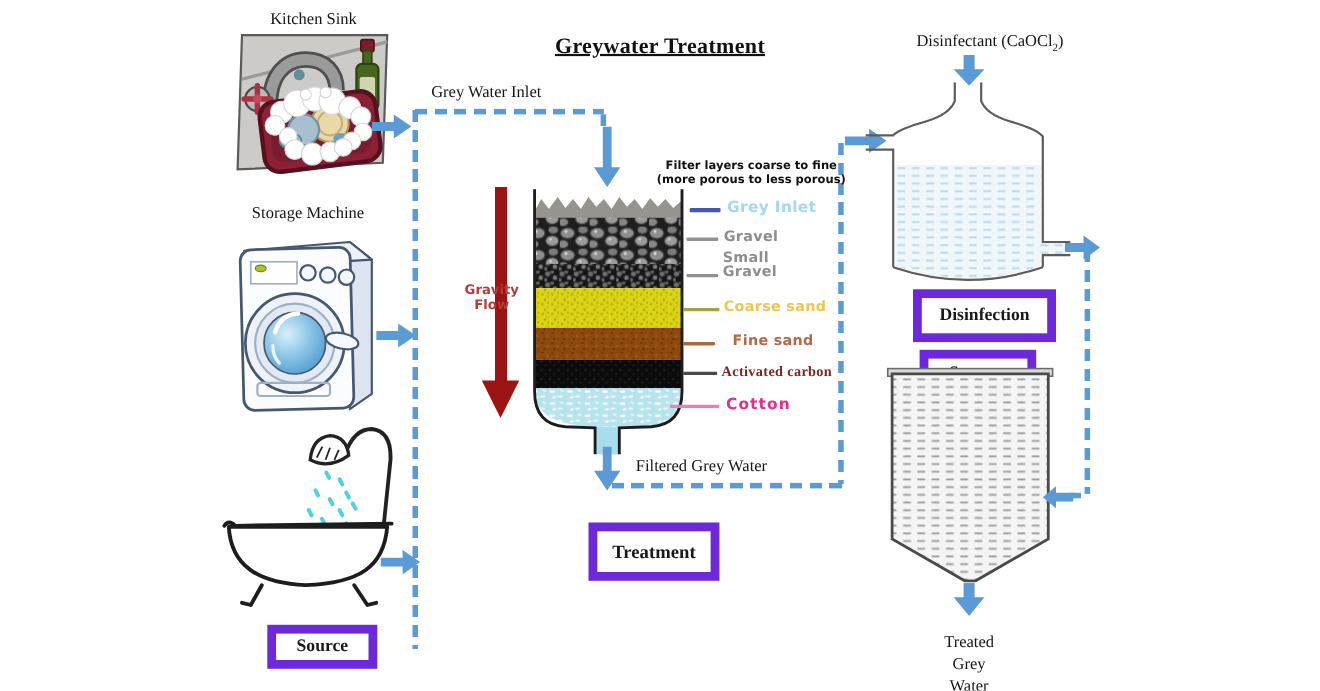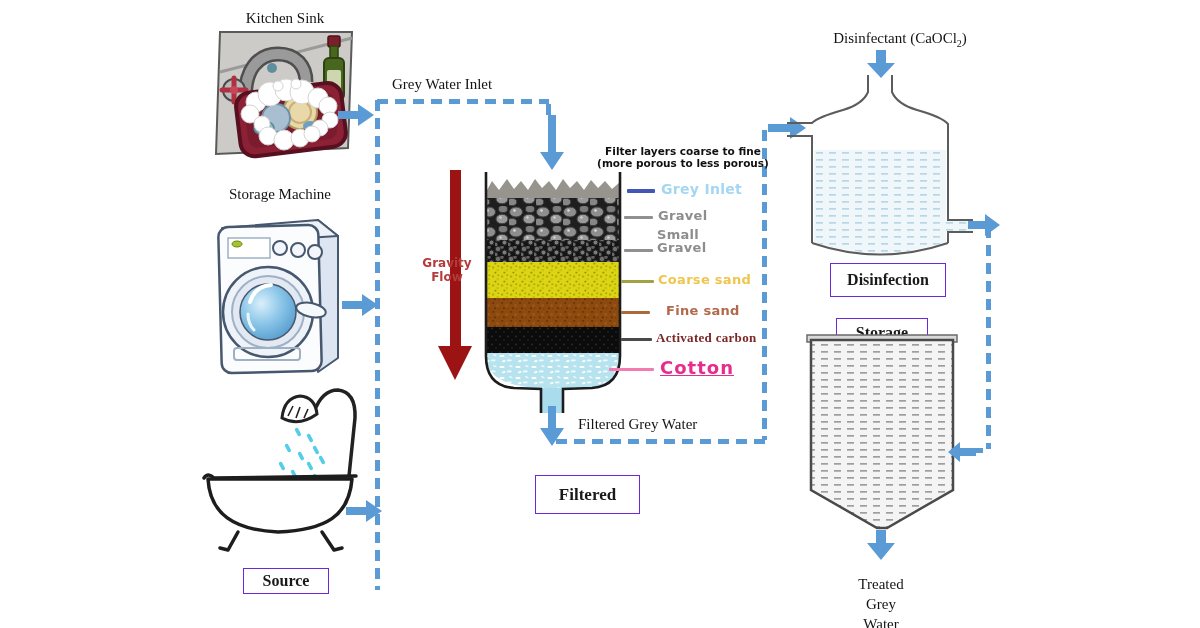--- a/index.html
+++ b/index.html
@@ -3,35 +3,36 @@
 <meta charset="utf-8">
 <style>
   html,body{margin:0;padding:0;background:#ffffff;}
   .stage{position:relative;width:1200px;height:628px;background:#ffffff;overflow:hidden;
          font-family:"Liberation Serif",serif;color:#111;}
   .abs{position:absolute;}
   .ser{font-family:"Liberation Serif",serif;font-size:15px;color:#141414;}
   .ctr{text-align:center;}
   .pre{white-space:pre-line;}
   .title{font-size:20px;font-weight:bold;text-decoration:underline;text-decoration-thickness:2px;letter-spacing:.3px;}
-  .labelbox{border:1px solid #6d28d9;background:#fff;display:flex;align-items:center;justify-content:center;
+  .labelbox{border:8px solid #6d28d9;background:#fff;display:flex;align-items:center;justify-content:center;
             font-family:"Liberation Serif",serif;font-weight:bold;font-size:16px;color:#191919;}
   .dash-h{height:5px;background:repeating-linear-gradient(90deg,#5b9bd5 0 11px,transparent 11px 18px);}
   .dash-v{width:5px;background:repeating-linear-gradient(180deg,#5b9bd5 0 11px,transparent 11px 18px);}
   .flab{font-family:"DejaVu Sans",sans-serif;font-weight:bold;font-size:13px;line-height:12.5px;letter-spacing:.3px;}
   .fmark{height:3px;border-radius:1px;}
   .note{font-family:"DejaVu Sans",sans-serif;font-weight:bold;font-size:10.5px;line-height:11.5px;color:#101010;}
   .gravity-txt{font-family:"DejaVu Sans",sans-serif;font-weight:bold;font-size:12px;line-height:14px;color:#b33b3b;margin-left:29px;}
   svg{display:block;}
 </style>
 </head>
 <body>
 
 <div class="stage">
 
+  <div class="abs ctr title" style="left:450px;top:31px;width:300px;">Greywater Treatment</div>
 
   <div class="abs ctr ser" style="left:205px;top:10px;width:160px;">Kitchen Sink</div>
   <div class="abs ctr ser" style="left:195px;top:186px;width:170px;">Storage Machine</div>
   <div class="abs ser" style="left:237px;top:497px;">Shower Tub</div>
   <div class="abs labelbox" style="left:243px;top:568px;width:84px;height:24px;">
     <span>Source</span>
   </div>
 
   <svg class="abs" style="left:212px;top:28px;" width="146" height="142" viewBox="0 0 146 142">
     <polygon points="8,4 140,4 136,120 4,126" fill="#cccbc7" stroke="#5a5a5a" stroke-width="2"></polygon>
@@ -248,28 +249,28 @@
   <div class="abs fmark" style="left: 621px; top: 280px; width: 33px; background: rgb(162, 162, 68);"></div>
   <div class="abs flab" style="left: 658px; top: 274px; color: rgb(239, 198, 77);">Coarse sand</div>
 
   <div class="abs fmark" style="left: 621px; top: 311px; width: 29px; background: rgb(169, 106, 60);"></div>
   <div class="abs flab" style="left: 666px; top: 305px; color: rgb(178, 105, 74);">Fine sand</div>
 
   <div class="abs fmark" style="left: 621px; top: 338px; width: 31px; background: rgb(74, 74, 74);"></div>
   <div class="abs flab" style="left: 656px; top: 332px; font-family: &quot;Liberation Serif&quot;, serif; font-size: 13px; color: rgb(124, 38, 38);">Activated carbon</div>
 
   <div class="abs fmark" style="left: 609px; top: 368px; width: 45px; background: rgb(242, 123, 176);"></div>
-  <div class="abs flab" style="left: 660px; top: 362px; font-size: 18px; letter-spacing: 1px; color: rgb(230, 44, 140); text-decoration: underline;">Cotton</div>
+  <div class="abs flab" style="left: 660px; top: 362px; font-size: 14px; letter-spacing: 1px; color: rgb(230, 44, 140);">Cotton</div>
 
   <svg class="abs" style="left:540px;top:406px;" width="24" height="40" viewBox="0 0 24 40">
     <polygon points="8,0 16,0 16,22 24,22 12,40 0,22 8,22" fill="#5b9bd5"></polygon>
     </svg>
 
   <div class="abs labelbox" style="left:535px;top:475px;width:103px;height:37px;font-size:17px;">
-    <span>Filtered</span>
+    <span>Treatment</span>
   </div>
 
   <div class="abs ctr ser" style="left:800px;top:30px;width:200px;">
     <span>Disinfectant (CaOCl</span><span style="font-size:10px;vertical-align:sub;">2</span><span>)</span>
   </div>
   <svg class="abs" style="left:867px;top:50px;" width="28" height="28" viewBox="0 0 28 28">
     <polygon points="9,0 19,0 19,13 28,13 14,28 0,13 9,13" fill="#5b9bd5"></polygon>
     </svg>
 
   <svg class="abs" style="left:768px;top:117px;" width="38" height="22" viewBox="0 0 38 22">

